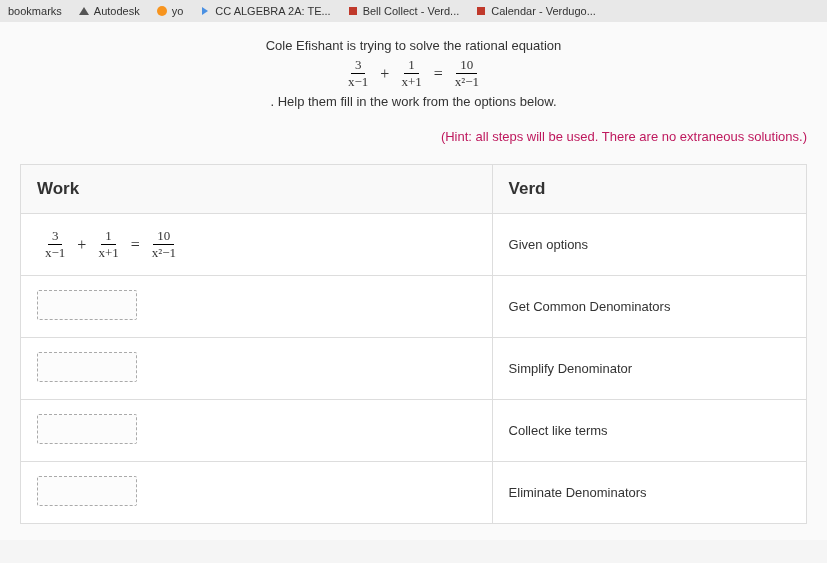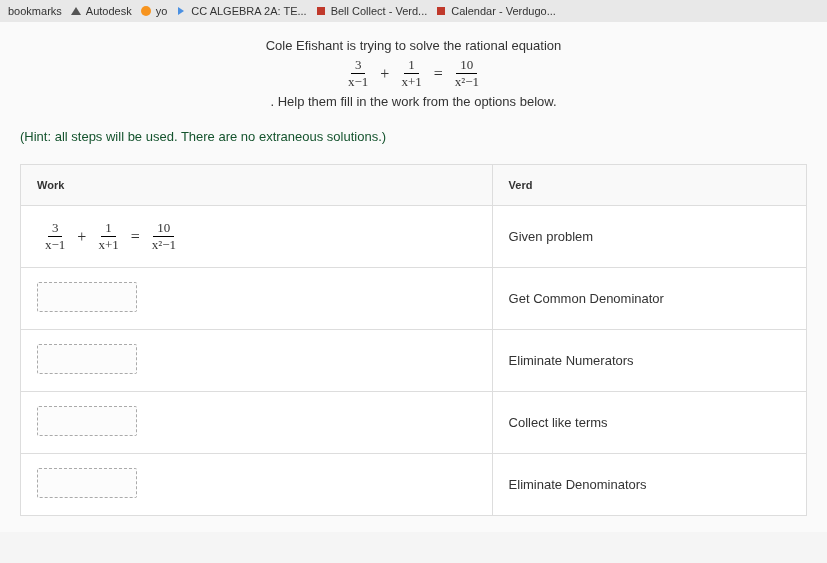--- a/index.html
+++ b/index.html
@@ -15,20 +15,21 @@
       overflow: hidden;
     }
     .bookmarks-bar {
       background: #e8e8e8;
       height: 22px;
       display: flex;
       align-items: center;
       padding: 0 4px;
       font-size: 11px;
       color: #333;
+      gap: 8px;
     }
     .bookmark-item {
       display: flex;
       align-items: center;
       gap: 4px;
       padding: 2px 4px;
       cursor: pointer;
     }
     .bookmark-icon {
       width: 12px;
@@ -46,22 +47,23 @@
       color: #333;
       display: flex;
       align-items: center;
       flex-wrap: wrap;
       gap: 4px;
       margin-bottom: 20px;
       flex-direction: column;
     }
     .hint {
       font-size: 13px;
-      color: #14532d;
+      color: #be185d;
       margin-bottom: 20px;
+      text-align: right;
     }
     .fraction {
       display: inline-flex;
       flex-direction: column;
       align-items: center;
       vertical-align: middle;
       margin: 0 4px;
       font-family: 'Times New Roman', serif;
     }
     .fraction .num {
@@ -79,21 +81,21 @@
       margin: 0 4px;
     }
     table {
       width: 100%;
       border-collapse: collapse;
       background: #fff;
     }
     th {
       text-align: left;
       padding: 14px 16px;
-      font-size: 11px;
+      font-size: 17px;
       font-weight: bold;
       color: #333;
       border: 1px solid #ddd;
       background: #f9f9f9;
     }
     td {
       padding: 14px 16px;
       border: 1px solid #ddd;
       font-size: 13px;
       color: #333;
@@ -213,33 +215,33 @@
               <span class="num">1</span>
               <span class="den">x+1</span>
             </span>
             <span class="math-op">=</span>
             <span class="fraction">
               <span class="num">10</span>
               <span class="den">x²−1</span>
             </span>
           </span>
         </td>
-        <td>Given problem</td>
-      </tr>
-      <tr>
-        <td>
-          <div class="dropzone"></div>
-        </td>
-        <td>Get Common Denominator</td>
-      </tr>
-      <tr>
-        <td>
-          <div class="dropzone"></div>
-        </td>
-        <td>Eliminate Numerators</td>
+        <td>Given options</td>
+      </tr>
+      <tr>
+        <td>
+          <div class="dropzone"></div>
+        </td>
+        <td>Get Common Denominators</td>
+      </tr>
+      <tr>
+        <td>
+          <div class="dropzone"></div>
+        </td>
+        <td>Simplify Denominator</td>
       </tr>
       <tr>
         <td>
           <div class="dropzone"></div>
         </td>
         <td>Collect like terms</td>
       </tr>
       <tr>
         <td>
           <div class="dropzone"></div>

